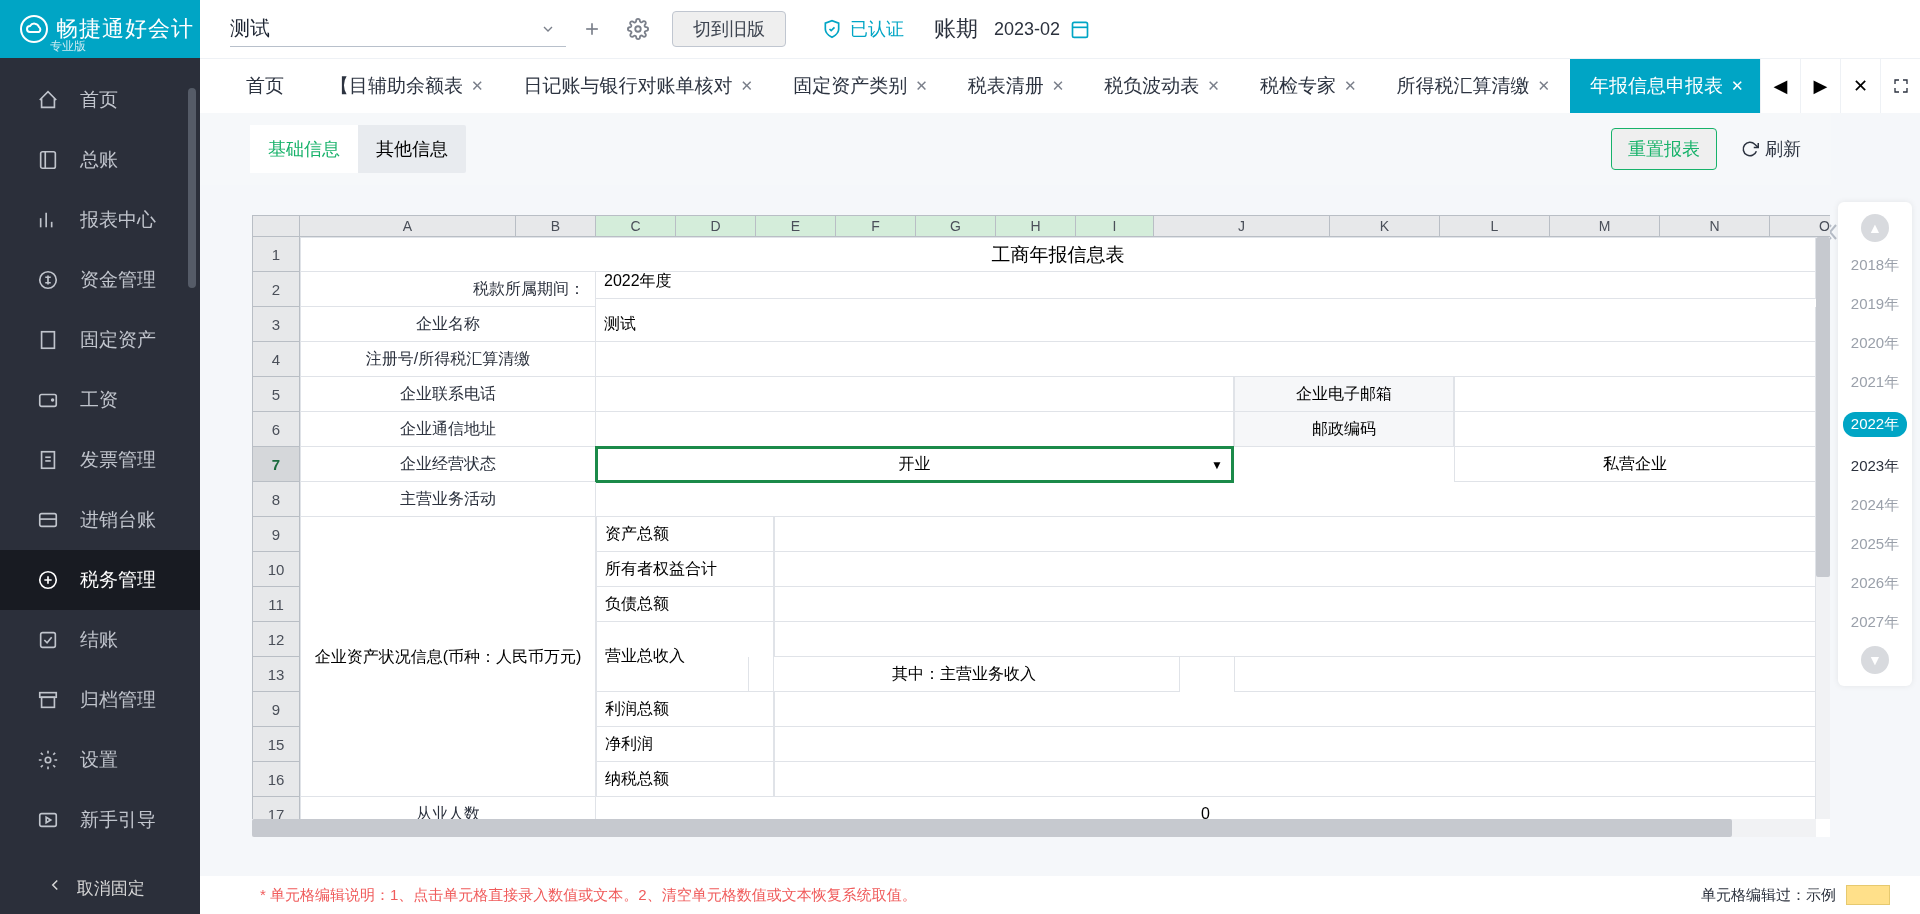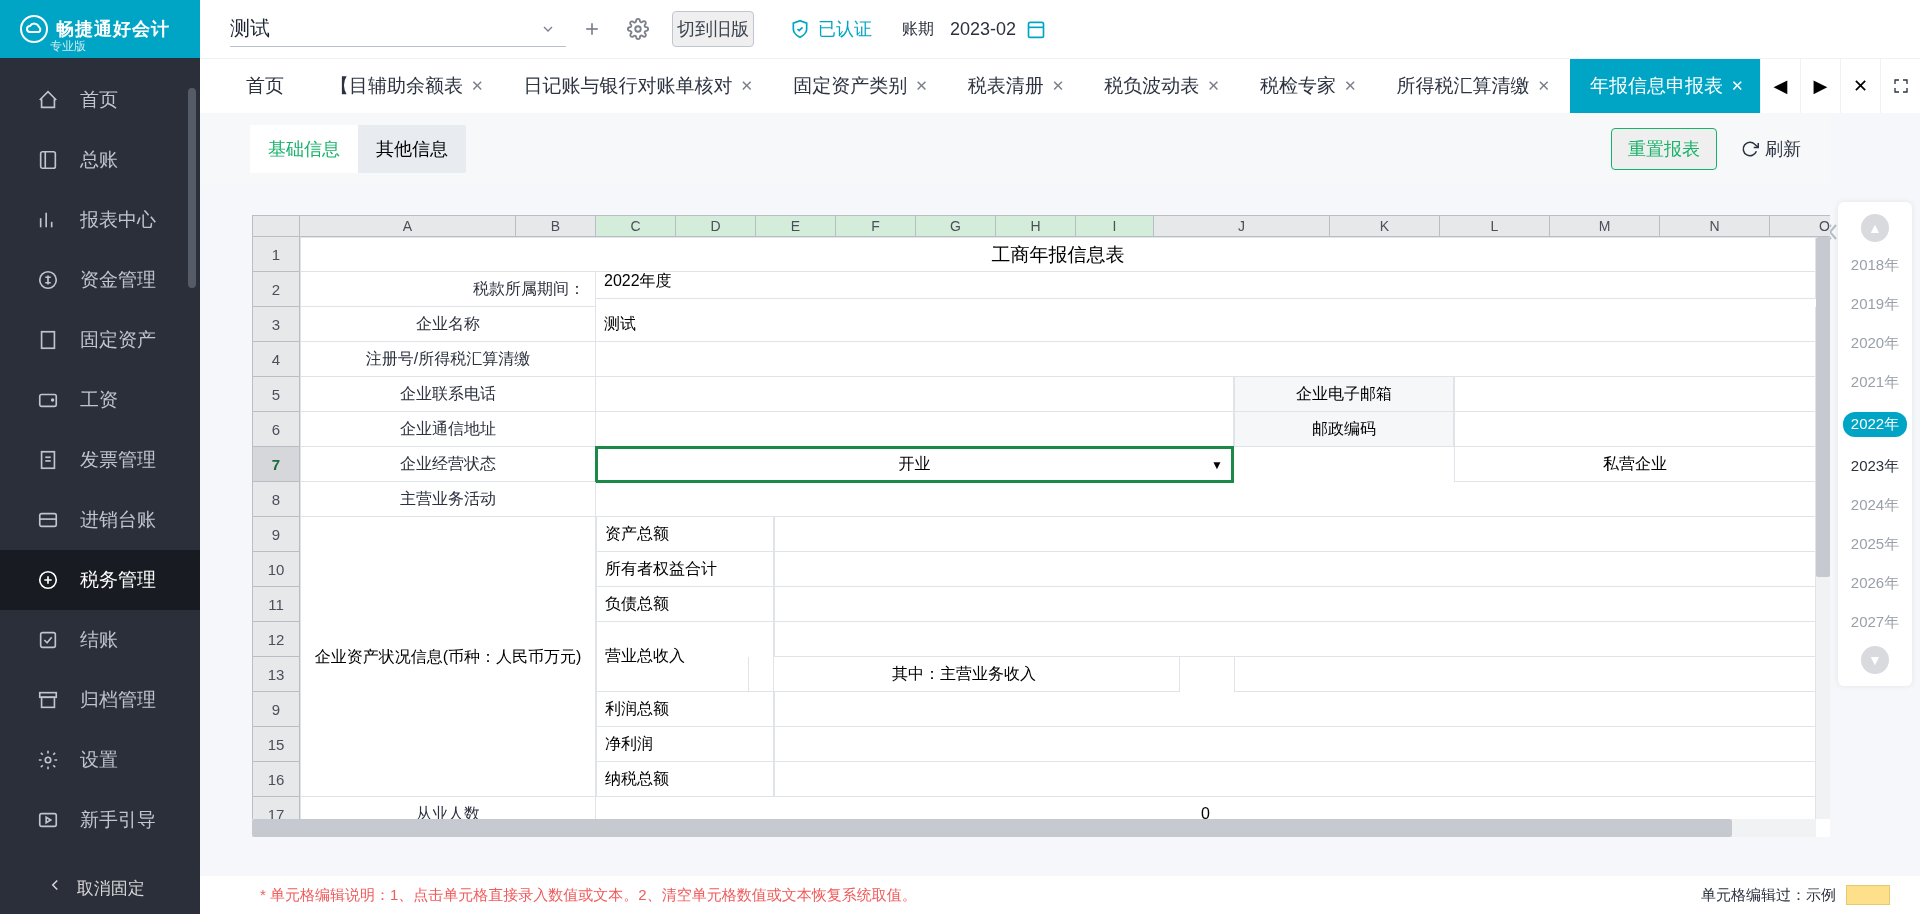--- a/index.html
+++ b/index.html
@@ -1,35 +1,35 @@
 <!DOCTYPE html>
 <html><head>
 <meta charset="utf-8">
 <style>
 *{box-sizing:border-box;margin:0;padding:0;font-family:"Microsoft YaHei",Arial,sans-serif;}
 body{background:#f5f7fa;overflow:hidden;width:1920px;height:914px;}
 .sidebar{position:absolute;left:0;top:0;width:200px;height:100%;background:#2b2f3a;color:#c0c4cc;}
 .logo{height:58px;background:#00a5c5;color:#fff;display:flex;align-items:center;padding-left:20px;}
 .logo-icon{width:28px;height:28px;border:2px solid #fff;border-radius:50%;display:flex;align-items:center;justify-content:center;margin-right:8px;}
-.logo-text{font-size:18px;font-weight:700;letter-spacing:1px;text-align:center;}
+.logo-text{font-size:22px;font-weight:400;letter-spacing:1px;text-align:center;}
 .logo-sub{position:absolute;top:38px;left:50px;font-size:12px;color:#cbeaf1;}
 .nav{padding-top:12px;}
 .nav-item{height:60px;display:flex;align-items:center;padding-left:36px;font-size:19px;cursor:pointer;}
 .nav-item.active{background:#181b22;color:#fff;}
 .nav-icon{width:24px;height:24px;margin-right:20px;display:inline-flex;align-items:center;justify-content:center;}
 .pin{position:absolute;bottom:14px;left:46px;color:#d7d7d7;font-size:17px;cursor:pointer;}
 .pin svg{margin-right:8px;}
 .sb-scroll{position:absolute;right:4px;top:88px;width:8px;height:200px;background:#555b67;border-radius:4px;}
 .topbar{position:absolute;left:200px;right:0;top:0;height:58px;background:#fff;display:flex;align-items:center;padding:0 24px 0 30px;}
 .tb-select{width:336px;height:36px;border-bottom:1px solid #b8c0cb;display:flex;align-items:center;justify-content:space-between;color:#1b2331;font-size:20px;padding-right:10px;cursor:pointer;}
 .tb-icon{width:40px;height:40px;display:flex;align-items:center;justify-content:center;color:#7a7f8a;font-size:22px;cursor:pointer;margin-left:6px;}
-.oldver{border:1px solid #c0c6d0;border-radius:4px;height:36px;padding:0 4px;margin-left:14px;font-size:18px;color:#3d4450;cursor:pointer;}
+.oldver{border:1px solid #c0c6d0;border-radius:4px;height:36px;padding:0 20px;margin-left:14px;font-size:18px;color:#3d4450;cursor:pointer;}
 .verified{color:#00a5c5;margin-left:36px;font-size:18px;display:flex;align-items:center;}
 .verified-icon{margin-right:8px;}
-.period-label{margin-left:30px;font-size:16px;color:#2b313d;}
+.period-label{margin-left:30px;font-size:22px;color:#2b313d;}
 .period-val{margin-left:16px;font-size:18px;color:#2b313d;}
 .cal-icon{margin-left:10px;color:#00a5c5;}
 .tb-right{margin-left:auto;display:flex;align-items:center;}
 .consult{display:flex;align-items:center;font-size:18px;color:#2c3340;cursor:pointer;}
 .user{display:flex;align-items:center;margin-left:24px;font-size:18px;color:#2c3340;}
 .avatar{width:26px;height:26px;border-radius:50%;background:linear-gradient(135deg,#ffa24a,#ff7b27);margin-right:10px;}
 .tabs{position:absolute;left:200px;right:0;top:58px;height:55px;background:#fff;border-top:1px solid #eef1f5;display:flex;align-items:center;}
 .tabs-scroll{flex:1;display:flex;align-items:center;height:100%;overflow:hidden;}
 .tab{padding:0 20px;height:100%;display:flex;align-items:center;font-size:19px;color:#2c3340;cursor:pointer;white-space:nowrap;}
 .tab.home{padding:0 26px 0 46px;}

